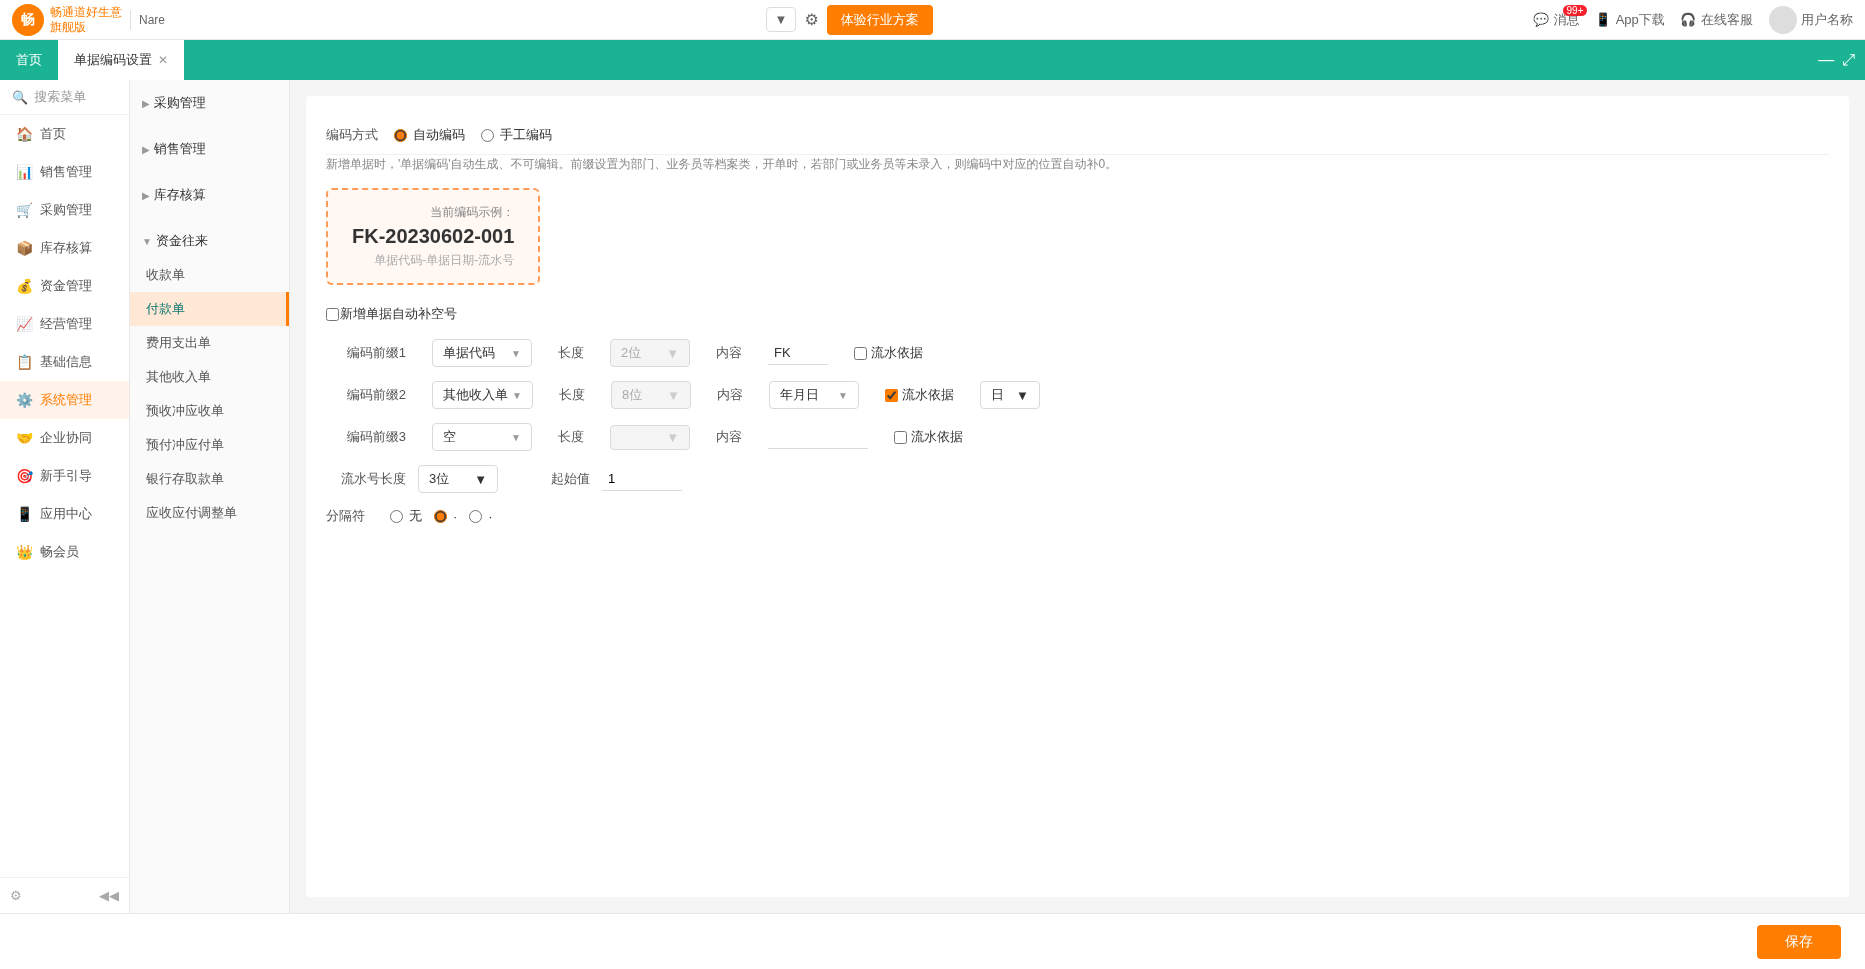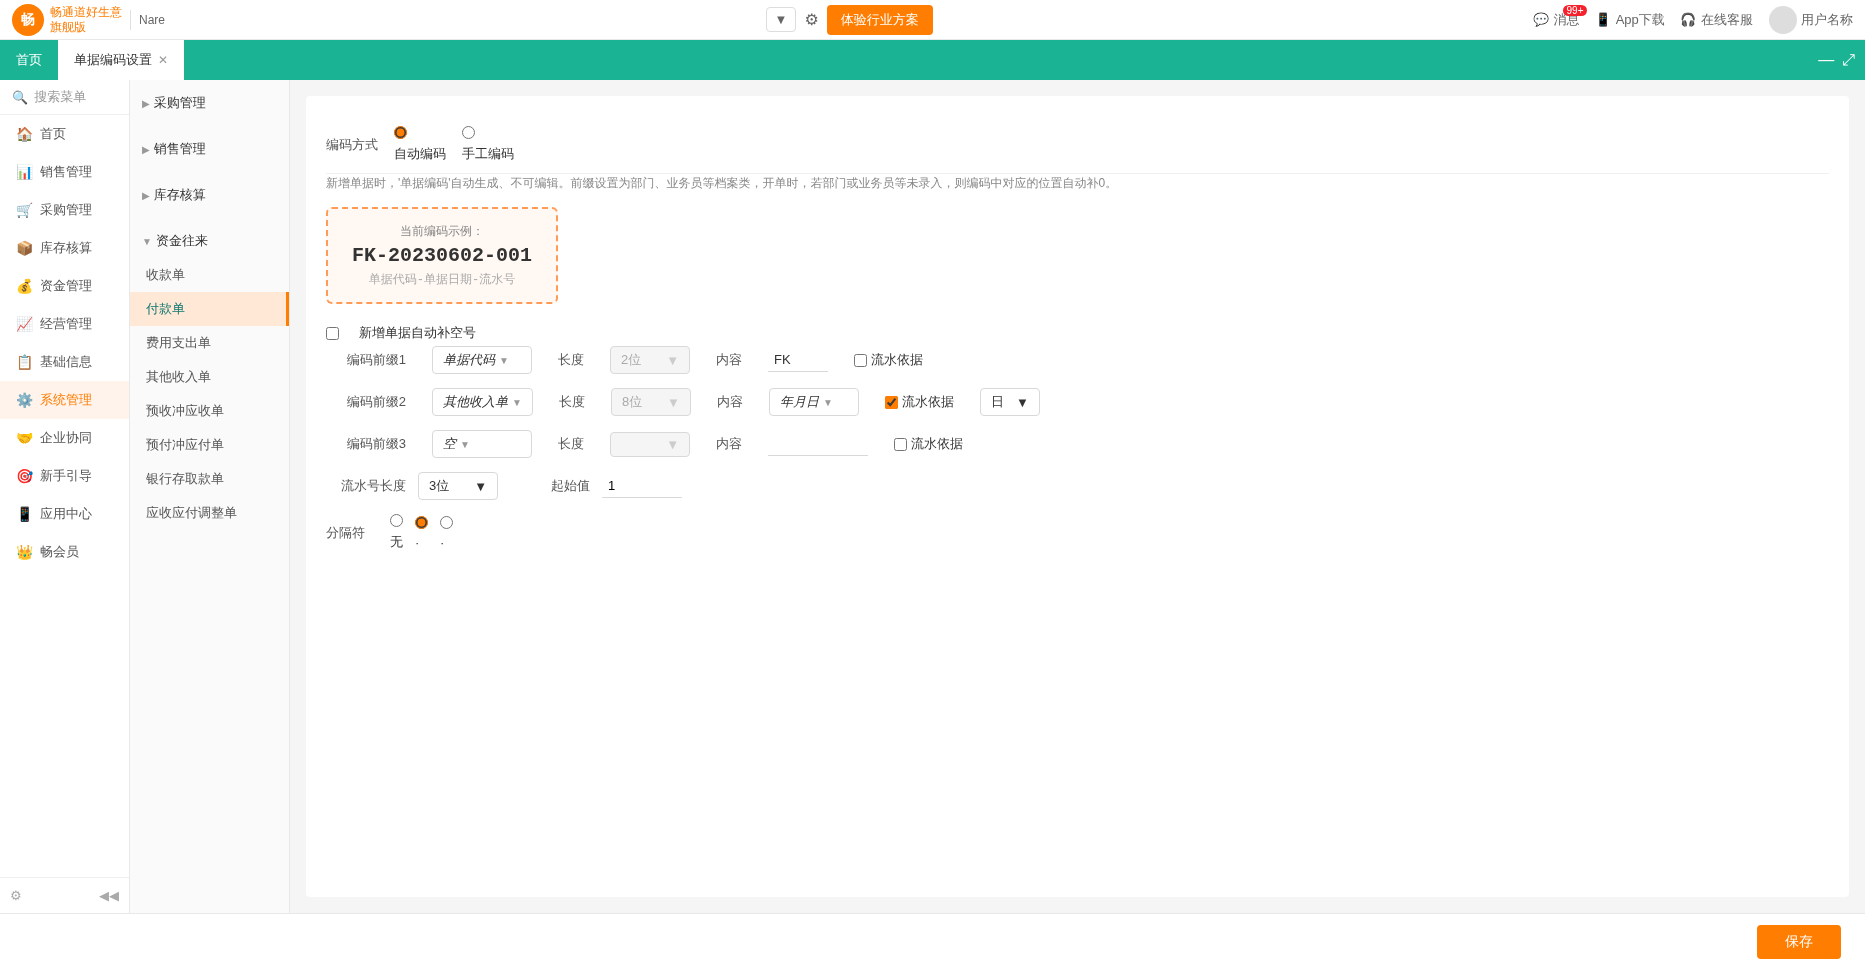--- a/index.html
+++ b/index.html
@@ -52,39 +52,39 @@
 
     
     .content-area { flex: 1; overflow-y: auto; background: #f5f5f5; padding: 0; }
     .content-inner { background: #fff; margin: 16px; padding: 20px; border-radius: 4px; min-height: calc(100% - 32px); }
     .page-title { font-size: 16px; font-weight: bold; color: #333; margin-bottom: 16px; }
 
     
     .coding-method { display: flex; align-items: center; gap: 16px; padding: 10px 0; border-bottom: 1px solid #f0f0f0; }
     .coding-method-label { color: #555; font-size: 13px; }
     .radio-group { display: flex; align-items: center; gap: 16px; }
-    .radio-item { display: flex; align-items: flex-start; gap: 6px; cursor: pointer; font-size: 13px; color: #333; flex-direction: column; }
+    .radio-item { display: flex; align-items: center; gap: 6px; cursor: pointer; font-size: 13px; color: #333; }
     .radio-item input { accent-color: #ff7d00; }
 
     .info-text { font-size: 12px; color: #888; margin-bottom: 14px; line-height: 1.6; }
 
     
-    .code-preview { display: inline-block; border: 2px dashed #ff9a57; border-radius: 6px; padding: 14px 24px; text-align: center; margin-bottom: 20px; background: #fff8f3; font-family: Liberation Mono, monospace; }
+    .code-preview { display: inline-block; border: 2px dashed #ff9a57; border-radius: 6px; padding: 14px 24px; text-align: right; margin-bottom: 20px; background: #fff8f3; }
     .code-preview-label { font-size: 12px; color: #888; margin-bottom: 4px; }
     .code-preview-value { font-size: 20px; font-weight: bold; color: #333; }
     .code-preview-desc { font-size: 12px; color: #aaa; margin-top: 4px; }
 
     
-    .auto-fill-row { display: flex; align-items: center; gap: 20px; margin-bottom: 4px; font-size: 13px; color: #333; }
+    .auto-fill-row { display: flex; align-items: center; gap: 1px; margin-bottom: 16px; font-size: 13px; color: #333; }
     .auto-fill-row input { accent-color: #ff7d00; }
 
     
     .settings-row { display: flex; align-items: center; gap: 26px; margin-bottom: 14px; }
     .settings-label { width: 80px; color: #555; font-size: 13px; text-align: right; flex-shrink: 0; }
-    .select-box { display: flex; align-items: center; border: 1px solid #d9d9d9; border-radius: 4px; padding: 4px 10px; background: #fff; min-width: 100px; cursor: pointer; justify-content: flex-start; font-size: 13px; color: #333; gap: 4px; font-style: italic; }
+    .select-box { display: flex; align-items: center; border: 1px solid #d9d9d9; border-radius: 4px; padding: 4px 10px; background: #fff; min-width: 100px; cursor: pointer; justify-content: space-between; font-size: 13px; color: #333; gap: 4px; }
     .select-box .arrow { color: #999; font-size: 10px; }
     .length-label { color: #555; font-size: 13px; }
     .length-box { display: flex; align-items: center; border: 1px solid #d9d9d9; border-radius: 4px; padding: 4px 10px; background: #f5f5f5; min-width: 80px; font-size: 13px; color: #aaa; gap: 4px; justify-content: space-between; }
     .content-label { color: #555; font-size: 13px; }
     .content-input { border: none; border-bottom: 1px solid #d9d9d9; padding: 4px 6px; font-size: 13px; color: #333; outline: none; background: transparent; width: 60px; }
     .content-input-empty { border: none; border-bottom: 1px solid #d9d9d9; padding: 4px 6px; font-size: 13px; color: #aaa; outline: none; background: transparent; width: 100px; }
     .checkbox-item { display: flex; align-items: center; gap: 4px; font-size: 13px; color: #333; }
     .checkbox-item input { accent-color: #ff7d00; }
     .checkbox-item input[type=checkbox]:checked { accent-color: #ff7d00; }
 

